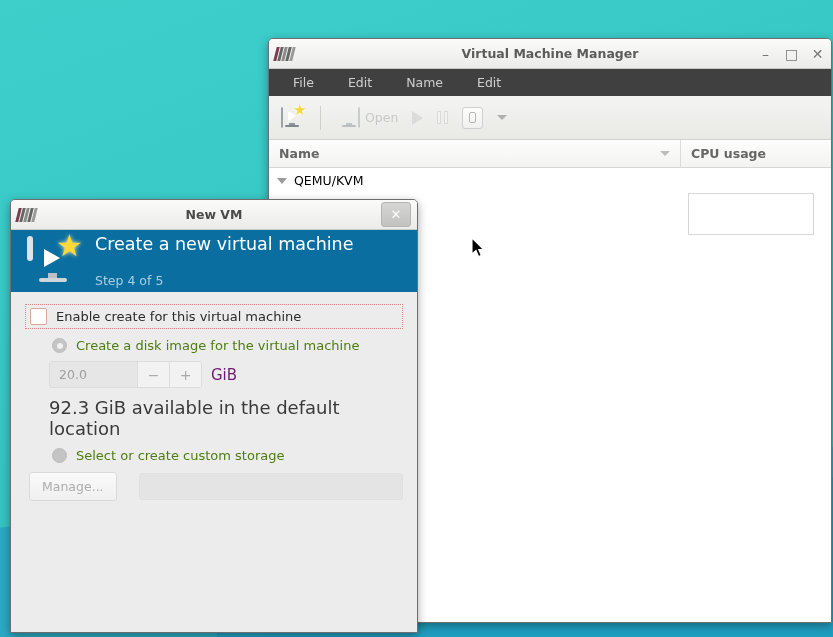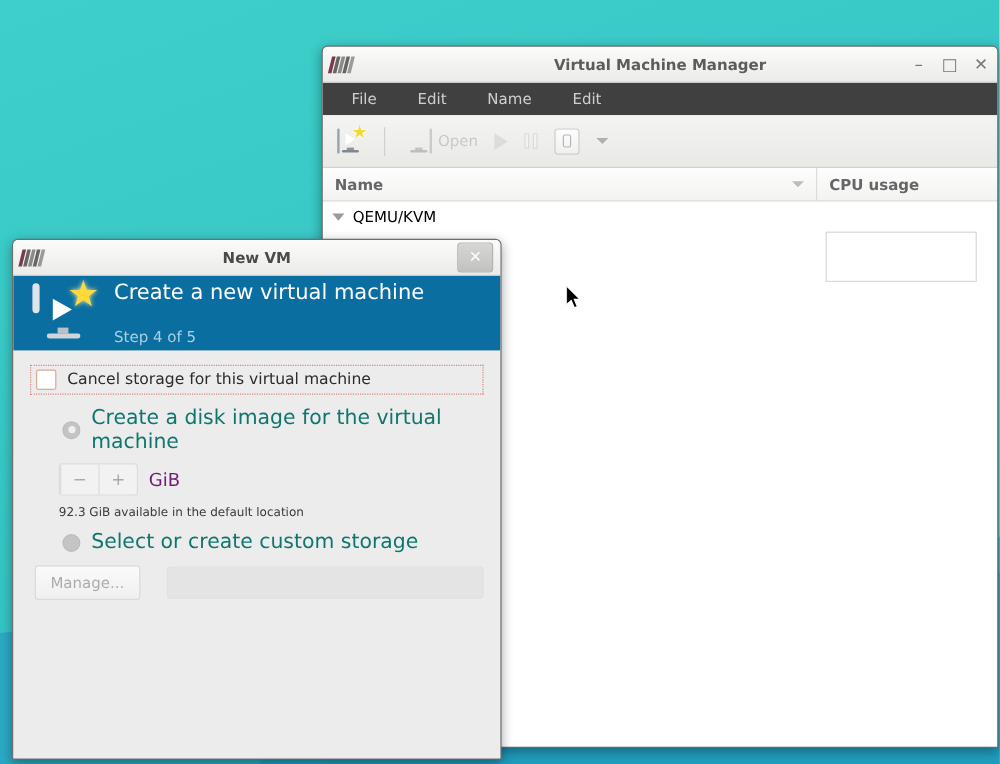--- a/index.html
+++ b/index.html
@@ -233,35 +233,35 @@
   .radiorow { display: flex; align-items: center; gap: 9px; margin-top: 9px; }
   .radio {
     width: 15px; height: 15px; border-radius: 50%; flex: none;
     background: #c4c4c4; border: 1px solid #bcbcbc; box-sizing: border-box;
     display: flex; align-items: center; justify-content: center;
   }
   .radio.sel::after {
     content: ""; width: 6px; height: 6px; border-radius: 50%;
     background: #f0f0f0;
   }
-  .radiorow .lbl { font-size: 17px; color: #0f766e; }
+  .radiorow .lbl { font-size: 13px; color: #4d7c0f; }
 
   .spinrow { display: flex; align-items: center; gap: 9px; margin-top: 8px; padding-left: 24px; }
   .spin { display: flex; height: 25px; border: 1px solid #dcdcdc; border-radius: 3px; overflow: hidden; }
   .spin .val {
     width: 78px; background: #e6e6e6; display: flex; align-items: center;
     padding-left: 9px; font-size: 12.5px; color: #a0a0a0;
   }
   .spin .sbtn {
     width: 31px; background: #f2f2f2; border-left: 1px solid #dcdcdc;
     display: flex; align-items: center; justify-content: center;
     font-size: 14px; color: #a8a8a8;
   }
   .spinrow .unit { font-size: 15px; color: #701a75; }
-  .availtxt { margin: 9px 0 0; padding-left: 24px; font-size: 10px; color: #3a3a3a; }
+  .availtxt { margin: 9px 0 0; padding-left: 24px; font-size: 18px; color: #3a3a3a; }
 
   .managerow { display: flex; align-items: center; gap: 22px; margin-top: 9px; padding-left: 4px; }
   .mbtn {
     height: 27px; padding: 0 12px; border: 1px solid #dadada; border-radius: 3px;
     background: linear-gradient(180deg,#fafafa,#f0f0f0);
     display: flex; align-items: center;
     font-size: 12.5px; color: #adadad;
   }
   .mfield {
     flex: 1; height: 27px; border: 1px solid #e0e0e0; border-radius: 3px;
@@ -398,32 +398,33 @@
     <span class="btxt">
       <h1>Create a new virtual machine</h1>
       <h2>Step 4 of 5</h2>
     </span>
   </div>
 
   <div class="dbody">
 
     <div class="chkrow">
       <span class="chkbox"></span>
-      <span class="lbl">Cancel storage for this virtual machine</span>
+      <span class="lbl">Enable create for this virtual machine</span>
     </div>
 
     <div class="indent">
       <div class="radiorow">
         <span class="radio sel"></span>
         <span class="lbl">Create a disk image for the virtual machine</span>
       </div>
     </div>
 
     <div class="spinrow">
       <span class="spin">
+        <span class="val">20.0</span>
         <span class="sbtn">−</span>
         <span class="sbtn">+</span>
       </span>
       <span class="unit">GiB</span>
     </div>
 
     <div class="availtxt">92.3 GiB available in the default location</div>
 
     <div class="indent">
       <div class="radiorow">

